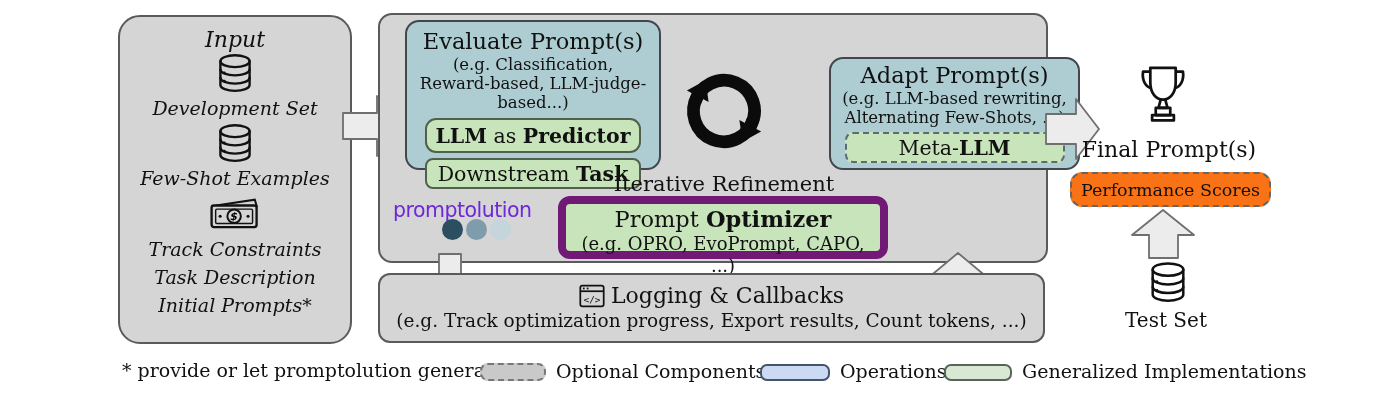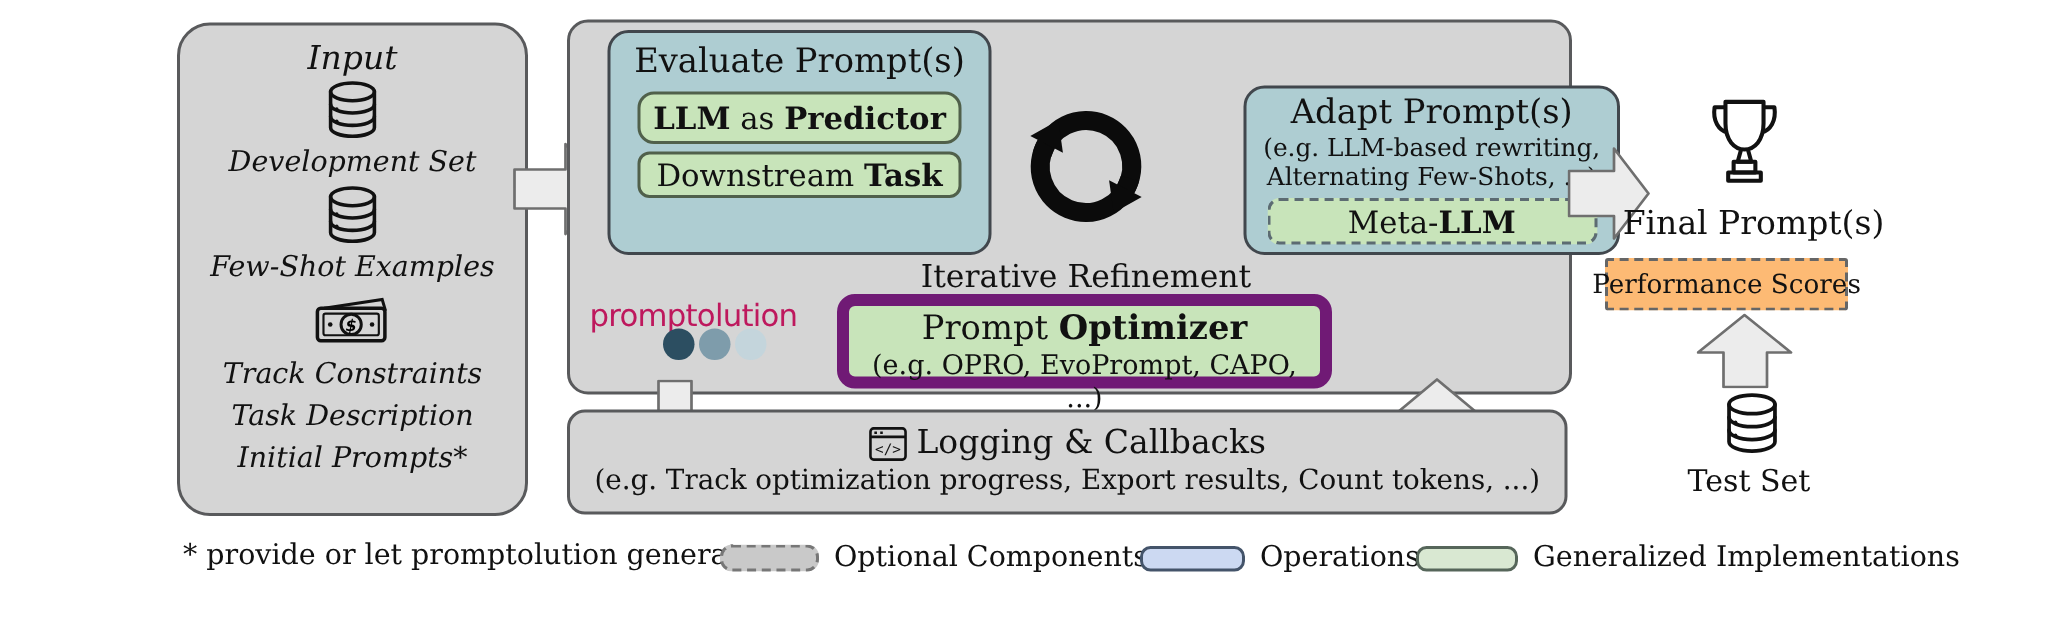--- a/index.html
+++ b/index.html
@@ -27,34 +27,34 @@
   .pill-task{width:216px;height:31px;margin-top:5px;}
   .pill-meta{width:220px;height:31px;margin-top:5px;border:2px dashed #5c6b72;}
   .iterative-label{left:174px;top:157px;width:340px;font-size:21px;text-align:center;}
   .optimizer-box{position:absolute;left:178px;top:181px;width:330px;height:63px;background:#c8e4ba;
                  border:8px solid #701a75;border-radius:12px;box-sizing:border-box;text-align:center;padding-top:2px;}
   .optimizer-box .box-title{font-size:22.5px;line-height:27px;}
   .optimizer-box .box-sub{font-size:18px;line-height:22px;}
 
   
   .logo-text{left:13px;top:183px;width:160px;font-family:"DejaVu Sans","Liberation Sans",sans-serif;
-             font-size:20.5px;font-weight:500;color:#be185d;letter-spacing:-0.5px;}
+             font-size:20.5px;font-weight:500;color:#6d28d9;letter-spacing:-0.5px;}
   .logo-dots{left:62px;top:204px;display:flex;gap:3px;}
   .logo-dot{width:21px;height:21px;border-radius:50%;}
 
   
   .logging-panel{left:378px;top:273px;width:667px;height:70px;border-radius:12px;
                  display:flex;flex-direction:column;align-items:center;justify-content:center;}
   .logging-title{font-size:22px;line-height:26px;display:flex;align-items:center;gap:6px;}
   .logging-sub{font-size:18.5px;line-height:24px;white-space:nowrap;}
 
   
   .final-label{left:1078px;top:137px;width:182px;font-size:22px;text-align:center;white-space:nowrap;}
-  .scores-box{left:1070px;top:172px;width:162px;height:35px;background:#fdba74;border:2.5px dashed #666;
-              border-radius:2px;box-sizing:border-box;display:flex;align-items:center;justify-content:center;
+  .scores-box{left:1070px;top:172px;width:201px;height:35px;background:#f97316;border:2.5px dashed #666;
+              border-radius:12px;box-sizing:border-box;display:flex;align-items:center;justify-content:center;
               font-size:17.5px;white-space:nowrap;}
   .test-label{left:1110px;top:308px;width:112px;font-size:20px;text-align:center;}
 
   
   .footnote{left:122px;top:359px;font-size:19px;}
   .legend-label{position:absolute;font-size:19px;white-space:nowrap;}
   .swatch{position:absolute;box-sizing:border-box;}
   .swatch-optional{left:480px;top:363px;width:66px;height:18px;background:#c9c9c9;border:2.5px dashed #777;border-radius:8px;}
   .swatch-operations{left:760px;top:364px;width:70px;height:17px;background:#ccd9f2;border:2px solid #44546a;border-radius:7px;}
   .swatch-generalized{left:944px;top:364px;width:68px;height:17px;background:#d9e8d2;border:2px solid #56665a;border-radius:7px;}
@@ -103,20 +103,21 @@
   </section>
 
   <svg class="abs" style="left:342px;top:94px;" width="62" height="64" viewBox="0 0 62 64">
     <polygon points="1,19 35,19 35,2 60,32 35,62 35,45 1,45" fill="#ececec" stroke="#6f6f6f" stroke-width="1.8" stroke-linejoin="round"></polygon>
   </svg>
 
   <section class="panel core-panel">
 
     <div class="teal-box evaluate-box">
       <div class="box-title">Evaluate Prompt(s)</div>
+      <div class="box-sub">(e.g. Classification, Reward-based, LLM-judge-based...)</div>
       <div class="green-pill pill-predictor">
           <span><b>LLM</b><span> as </span><b>Predictor</b></span>
         </div>
       <div class="green-pill pill-task">
           <span><span>Downstream </span><b>Task</b></span>
         </div>
     </div>
 
     <svg class="abs" style="left:288px;top:47px;" width="112" height="98" viewBox="0 0 100 100">
       <g stroke="#0b0b0b" stroke-width="13" fill="none">

